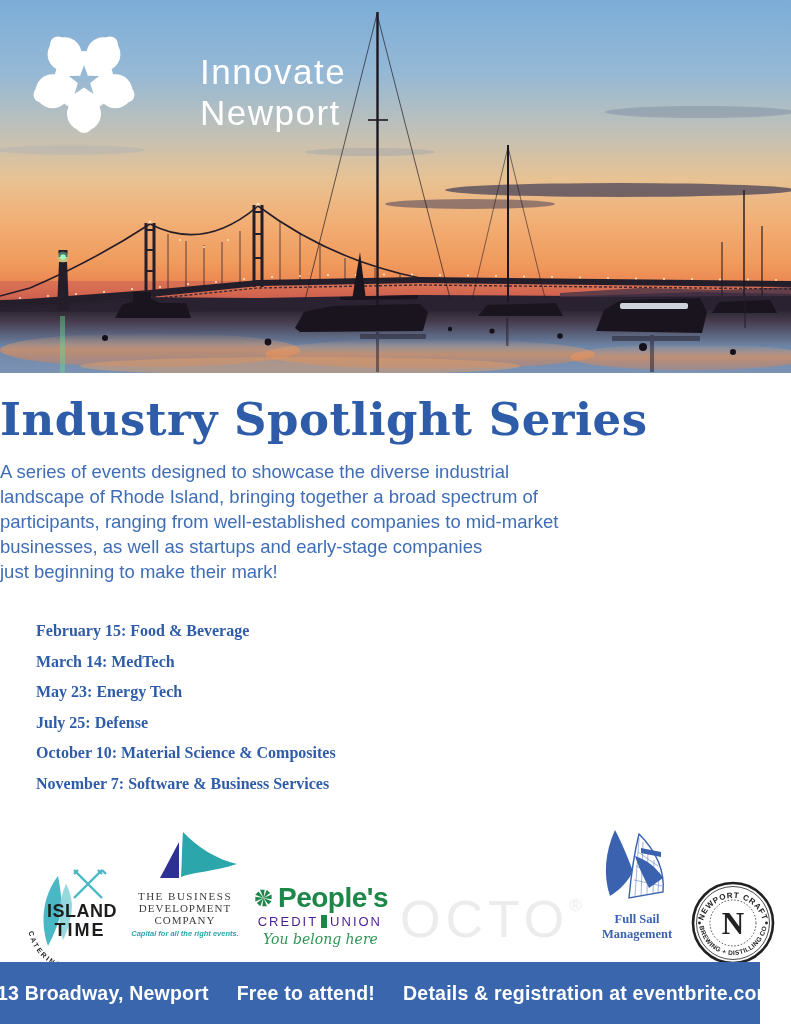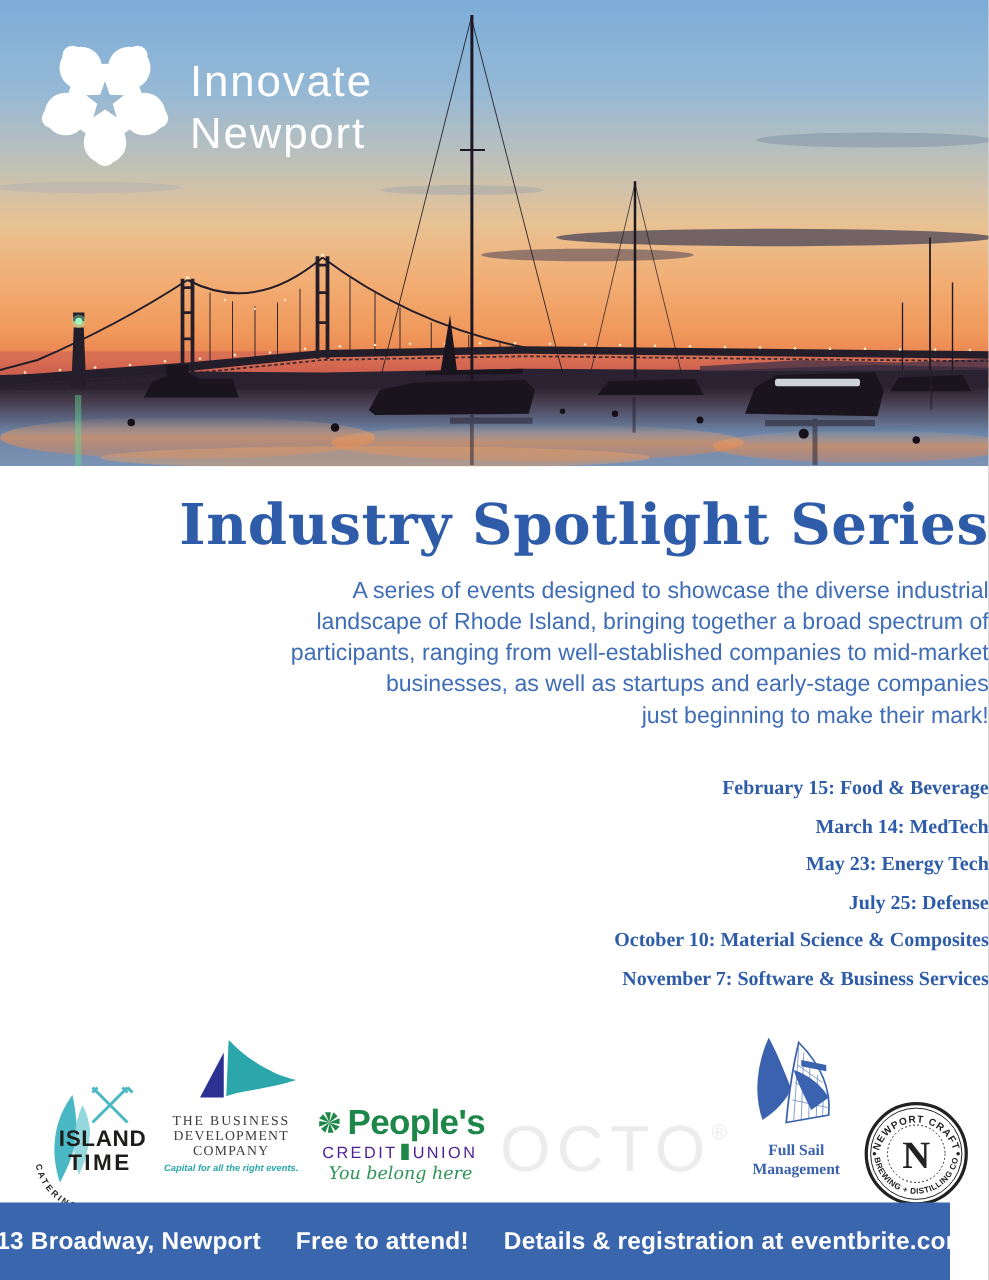--- a/index.html
+++ b/index.html
@@ -2,26 +2,26 @@
 <html><head>
 <meta charset="utf-8">
 <style>
   * { margin:0; padding:0; box-sizing:border-box; }
   body { background:#888; font-family:"Liberation Sans", sans-serif; }
   .page { width:791px; height:1024px; background:#ffffff; position:relative; overflow:hidden; margin:0 auto; }
 
   
   .hero { position:relative; width:791px; height:373px; }
   .hero svg { display:block; }
-  .brand { position:absolute; top:30px; left:33px; display:flex; align-items:center; }
+  .brand { position:absolute; top:30px; left:33px; display:flex; align-items:flex-end;gap:48px; }
   .brand-icon { width:103px; height:103px; }
   .brand-text { margin-left:16px; margin-top:8px; color:#ffffff; font-size:35px; line-height:41px; letter-spacing:1.5px; font-weight:400; }
 
   
-  .main { text-align:right; }
+  .main { text-align:left; }
   .title { margin-top:20px; font-family:"DejaVu Serif", serif; font-weight:bold; font-size:45px; letter-spacing:0.5px; color:#2e5ca9; }
   .desc { margin-top:13px; font-size:18.5px; line-height:25px; color:#3f6db6; white-space:pre-line; }
   .events { margin-top:32px; font-family:Liberation Serif, serif; font-weight:bold; font-size:16px; line-height:30.5px; color:#2e5ca9;padding-left:36px; }
 
   
   .sponsors { position:absolute; left:0; top:818px; width:791px; height:144px; }
   .sponsor { position:absolute; text-align:center; }
   .s-island { left:22px; top:44px; width:106px; }
   .s-bdc { left:120px; top:10px; width:130px; }
   .s-peoples { left:253px; top:62px; width:135px; }

